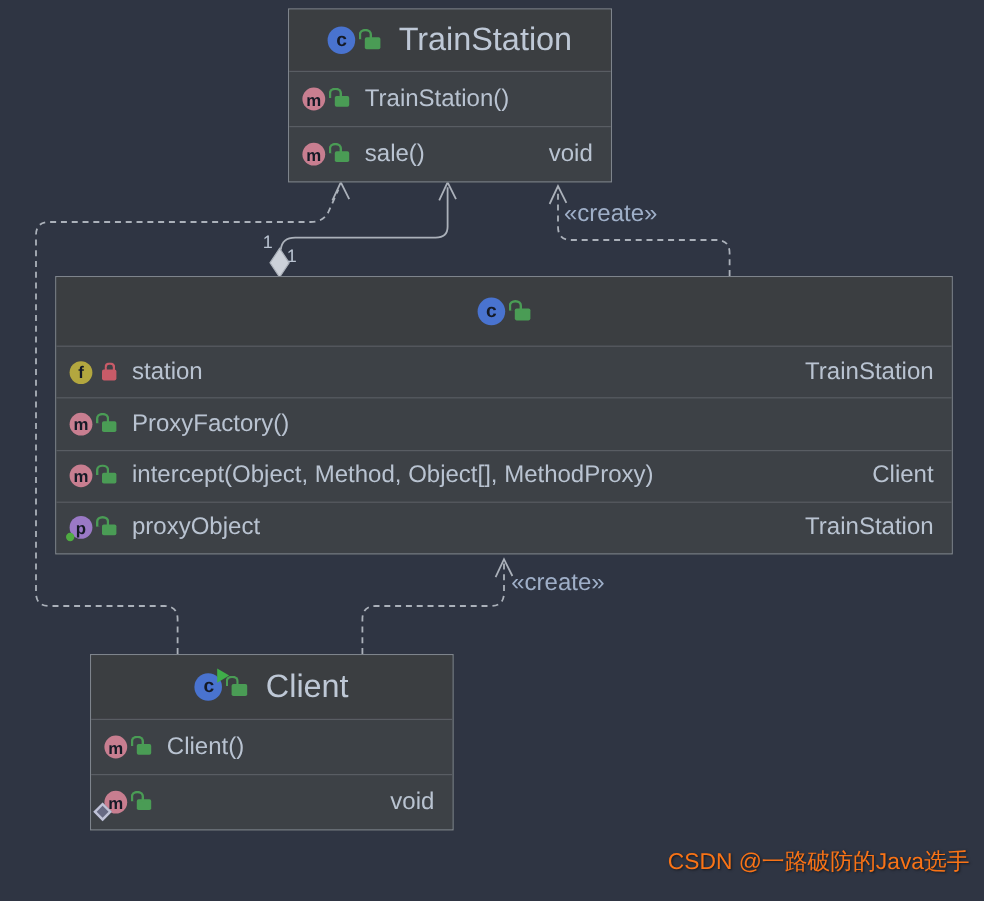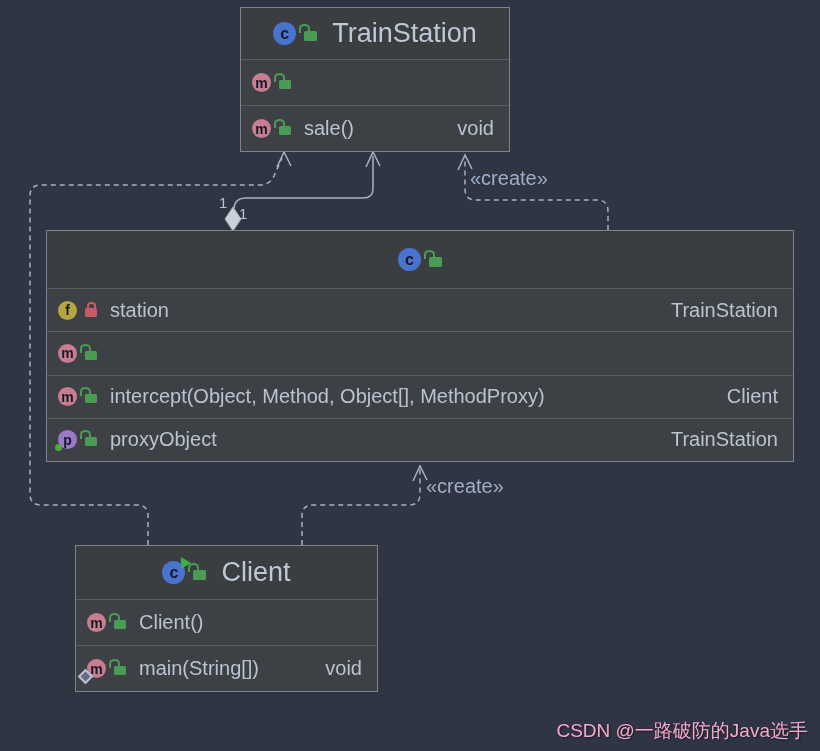--- a/index.html
+++ b/index.html
@@ -91,22 +91,22 @@
   }
   .lock.closed { background:#c95b68; }
   .lock.closed::before {
     content:""; position:absolute; top:-6px; left:2px;
     width:5px; height:5px;
     border:2.5px solid #c95b68; border-bottom:none;
     border-radius:4px 4px 0 0;
   }
 
   .watermark {
-    position:absolute; right:12px; bottom:7px;
-    color:#f9a8d4; font-size:19px;
+    position:absolute; right:12px; bottom:20px;
+    color:#f97316; font-size:19px;
     text-shadow:1px 1px 2px rgba(0,0,0,.55);
   }
 </style>
 </head>
 <body>
 
 <div class="canvas">
 
   <svg class="edges">
     <g>
@@ -135,20 +135,21 @@
 
   <div class="class-box" id="box-trainstation" style="left:240px; top:7px; width:270px; height:145px;">
     <div class="class-header">
       <span class="badge class">c</span>
       <span class="lock open"></span>
       <span class="class-title">TrainStation</span>
     </div>
     <div class="member-row">
       <span class="badge method">m</span>
       <span class="lock open"></span>
+      <span class="m-name">TrainStation()</span>
       <span class="m-type"></span>
     </div>
     <div class="member-row">
       <span class="badge method">m</span>
       <span class="lock open"></span>
       <span class="m-name">sale()</span>
       <span class="m-type">void</span>
     </div>
   </div>
 
@@ -159,20 +160,21 @@
     </div>
     <div class="member-row">
       <span class="badge field">f</span>
       <span class="lock closed"></span>
       <span class="m-name">station</span>
       <span class="m-type">TrainStation</span>
     </div>
     <div class="member-row">
       <span class="badge method">m</span>
       <span class="lock open"></span>
+      <span class="m-name">ProxyFactory()</span>
       <span class="m-type"></span>
     </div>
     <div class="member-row">
       <span class="badge method">m</span>
       <span class="lock open"></span>
       <span class="m-name">intercept(Object, Method, Object[], MethodProxy)</span>
       <span class="m-type">Client</span>
     </div>
     <div class="member-row">
       <span class="badge property">p</span>
@@ -190,19 +192,18 @@
     </div>
     <div class="member-row">
       <span class="badge method">m</span>
       <span class="lock open"></span>
       <span class="m-name">Client()</span>
       <span class="m-type"></span>
     </div>
     <div class="member-row">
       <span class="badge method entry">m</span>
       <span class="lock open"></span>
-      <span class="m-name">main(String[])</span>
       <span class="m-type">void</span>
     </div>
   </div>
 
   <div class="watermark">CSDN @一路破防的Java选手</div>
 </div>
 
 </body></html>

